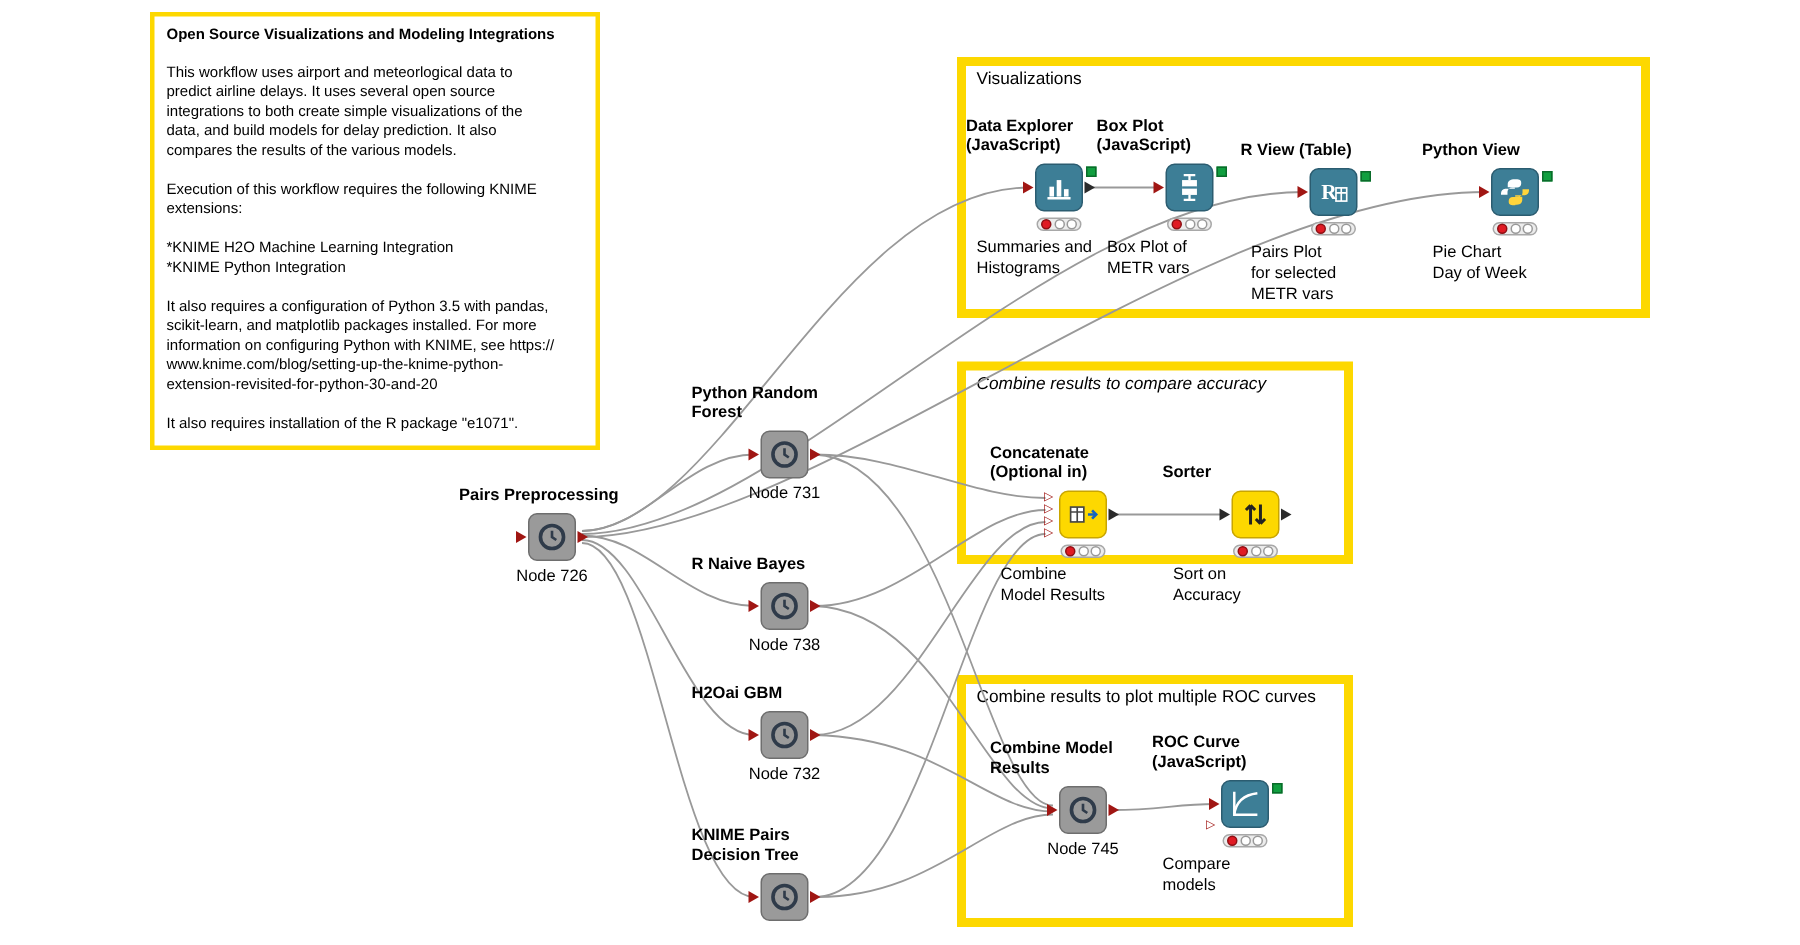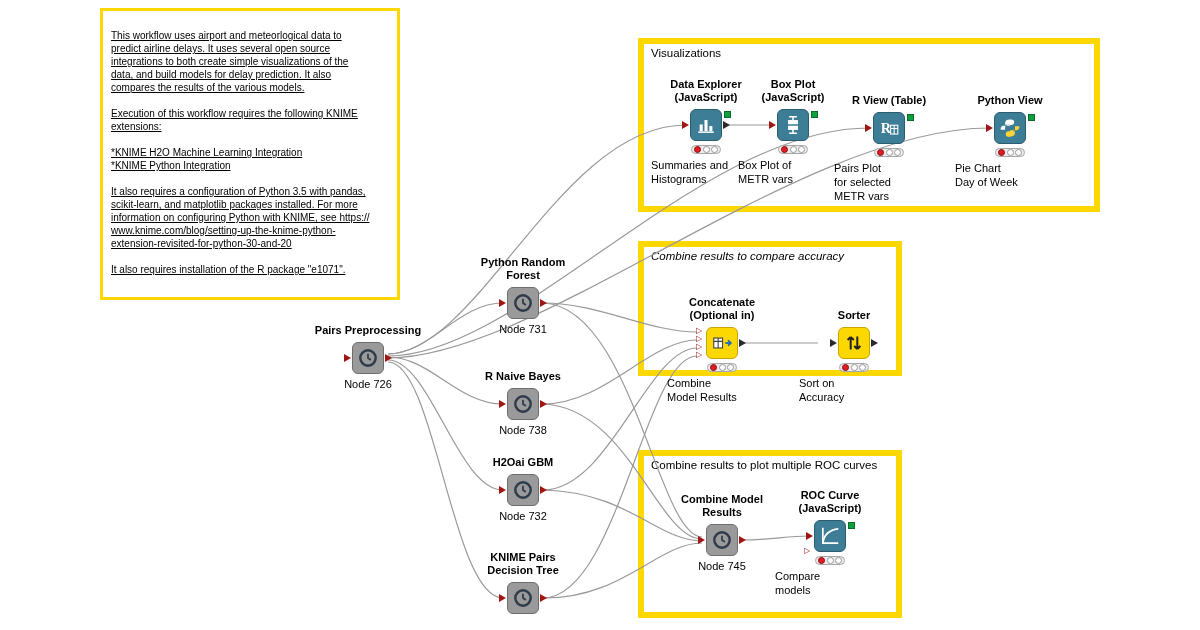--- a/index.html
+++ b/index.html
@@ -21,39 +21,39 @@
   }
 
   
   .annotation {
     position:absolute; left:100px; top:8px; width:300px; height:292px;
     box-sizing:border-box; border:3px solid #fdd800; background:#fff;
     padding:6px 8px; z-index:0; overflow:hidden;
     font-size:10px; line-height:1.3;
   }
   .annotation .atitle { font-weight:bold; }
-  .annotation .abody { margin-top:12px; white-space:pre-line; overflow-wrap:break-word;text-decoration:underline; }
+  .annotation .abody { margin-top:12px; white-space:pre-line; overflow-wrap:break-word; }
 
   
   .wires { position:absolute; left:0; top:0; z-index:1; pointer-events:none; }
   .wires path { fill:none; stroke:#999999; stroke-width:1.2; }
 
   
   .node { position:absolute; width:32px; height:32px; z-index:2; }
   .nbody {
     position:absolute; inset:0; border-radius:6px;
     display:flex; align-items:center; justify-content:center;
   }
   .nbody.view      { background:#3d7e96; border:1px solid #2b5c70; }
   .nbody.manip     { background:#fdd800; border:1px solid #c9a500; }
   .nbody.component { background:#9a9a9a; border:1px solid #6e6e6e; }
 
   .nlabel {
     position:absolute; bottom:36px; left:50%; transform:translateX(-50%);
-    width:124px; text-align:center; font-size:11px; font-weight:bold;
+    width:124px; font-size:11px; font-weight:bold;
     line-height:1.25; white-space:pre-line;
   }
   .nsub {
     position:absolute; top:36px; left:50%; transform:translateX(-50%);
     width:130px; text-align:center; font-size:11px; white-space:pre-line;
   }
   .ndesc {
     position:absolute; top:50px; left:50%; transform:translateX(-50%);
     width:110px; text-align:left; font-size:11px; line-height:1.25;
     white-space:pre-line;
@@ -114,20 +114,21 @@
   <path d="M543 598 C618 598 645 356 697 356"></path>
   <path d="M543 303 C632 306 658 537 702 537"></path>
   <path d="M543 404 C628 407 658 539 702 539"></path>
   <path d="M543 490 C628 492 658 541 702 541"></path>
   <path d="M543 598 C622 599 658 543 702 543"></path>
   <path d="M744 343 L818 343"></path>
   <path d="M742 540 C772 540 785 536 810 536"></path>
 </svg>
 
 <div class="annotation">
+  <div class="atitle">Open Source Visualizations and Modeling Integrations</div>
   <div class="abody">This workflow uses airport and meteorlogical data to
 predict airline delays. It uses several open source
 integrations to both create simple visualizations of the
 data, and build models for delay prediction. It also
 compares the results of the various models.
 
 Execution of this workflow requires the following KNIME
 extensions:
 
 *KNIME H2O Machine Learning Integration
@@ -358,21 +359,21 @@
   </div>
   <div class="tl">
       <i class="on"></i>
       <i></i>
       <i></i>
     </div>
   <div class="ndesc">Combine
 Model Results</div>
 </div>
 
-<div class="node" style="left:838px; top:327px;">
+<div class="node" style="left:821px; top:327px;">
   <div class="nlabel">Sorter</div>
   <div class="nbody manip">
     <span class="tin dark"></span>
     <svg width="22" height="22" viewBox="0 0 20 20" fill="none" stroke="#222" stroke-width="1.8">
         <path d="M7 16V4.5M7 4.5L4.2 7.3M7 4.5l2.8 2.8"></path>
         <path d="M13 4v11.5M13 15.5l-2.8-2.8M13 15.5l2.8-2.8"></path>
       </svg>
     <span class="tout dark"></span>
   </div>
   <div class="tl">

